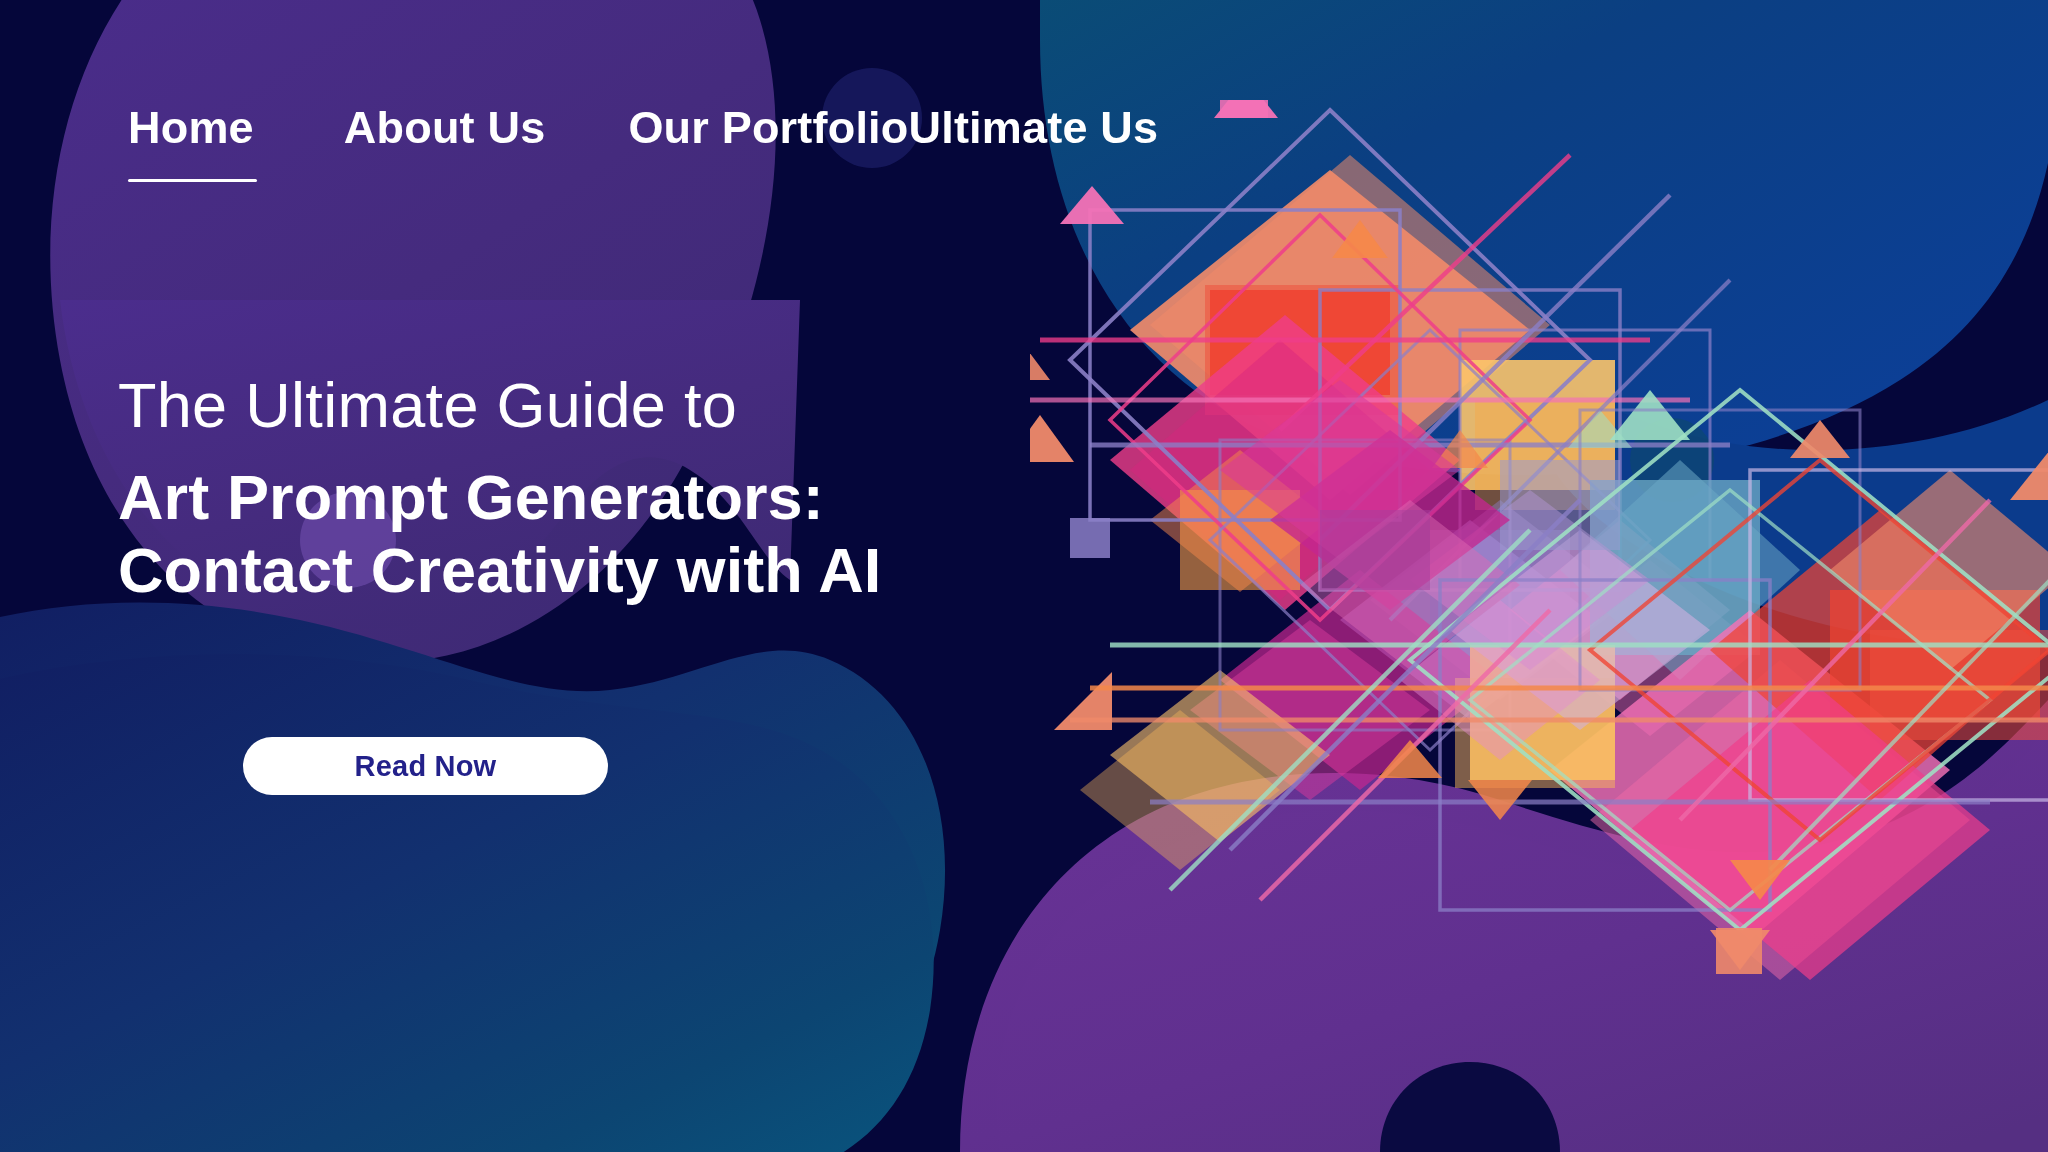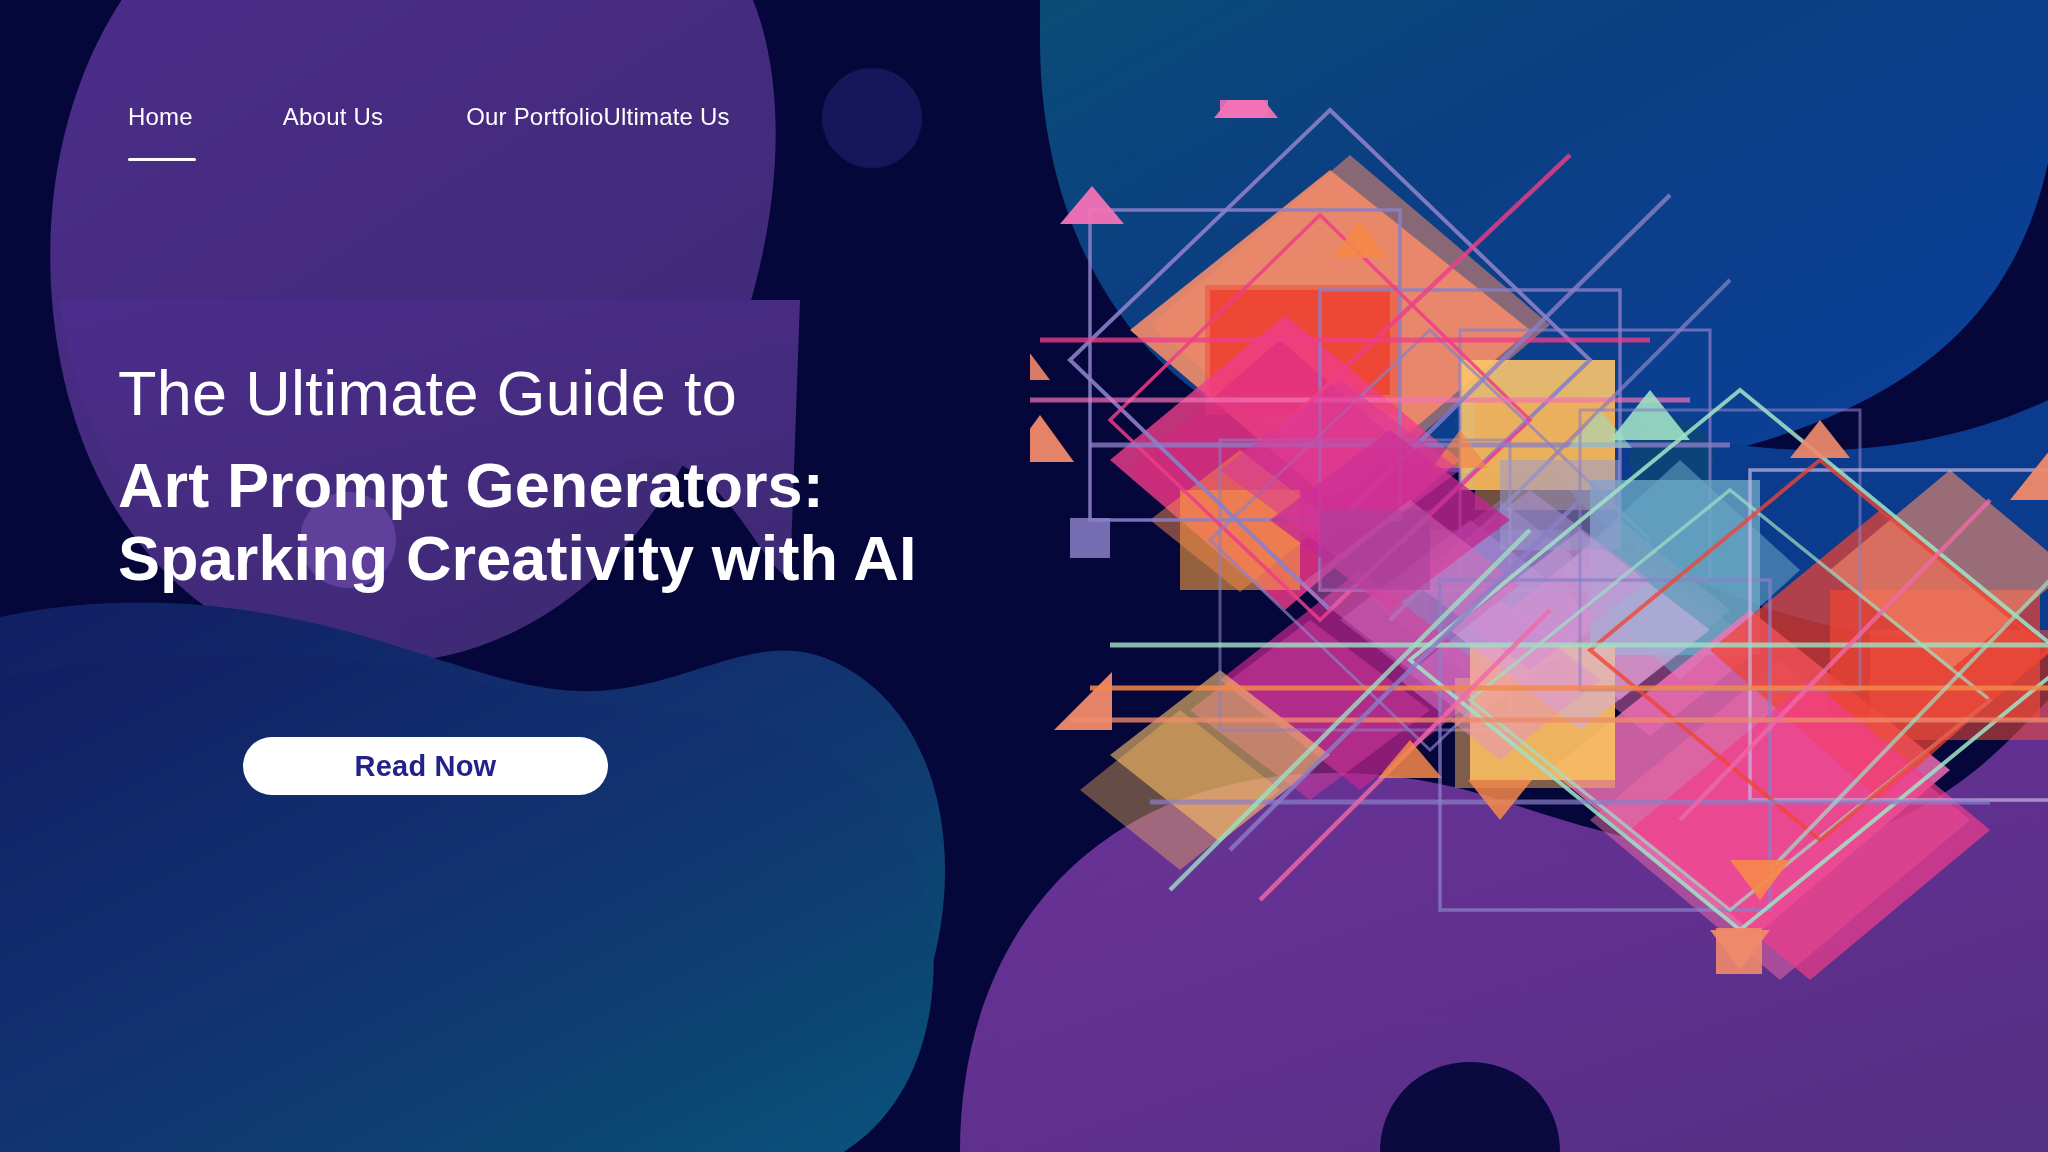--- a/index.html
+++ b/index.html
@@ -14,22 +14,22 @@
   #bg { position:absolute; inset:0; width:2048px; height:1152px; }
 
   
   .nav {
     position:absolute; left:128px; top:105px;
     display:flex; align-items:flex-end; gap:0;
     z-index:40;
   }
   .nav-item {
     color:#ffffff;
-    font-size:24px;
-    font-weight:400;
+    font-size:45px;
+    font-weight:700;
     letter-spacing:0.2px;
     line-height:1;
     padding-bottom:8px;
     cursor:pointer;
     white-space:nowrap;
     position:relative;
   }
   .nav-item.spacer-1 { margin-right:90px; }
   .nav-item.spacer-2 { margin-right:83px; }
   .nav-item.spacer-3 { }
@@ -45,20 +45,21 @@
 
   
   .hero { position:absolute; left:118px; top:360px; z-index:40; width:1000px; }
   .hero-line-1 {
     color:#ffffff;
     font-size:63px;
     font-weight:400;
     line-height:1.06;
     letter-spacing:0.3px;
     white-space:nowrap;
+    margin-top:12px;
   }
   .hero-line-2, .hero-line-3 {
     color:#ffffff;
     font-size:63px;
     font-weight:700;
     line-height:1.16;
     letter-spacing:0.1px;
     white-space:nowrap;
   }
   .hero-line-2 { margin-top:22px; }
@@ -191,21 +192,21 @@
   <nav class="nav">
     <div class="nav-item active spacer-1">Home</div>
     <div class="nav-item spacer-2">About Us</div>
     <div class="nav-item spacer-3">Our Portfolio</div>
     <div class="nav-item">Ultimate Us</div>
   </nav>
 
   <div class="hero">
     <div class="hero-line-1">The Ultimate Guide to</div>
     <div class="hero-line-2">Art Prompt Generators:</div>
-    <div class="hero-line-3">Sparking Creativity with AI</div>
+    <div class="hero-line-3">Contact Creativity with AI</div>
   </div>
 
   <button class="cta">Read Now</button>
 
   <svg id="art" viewBox="0 0 1018 1000" xmlns="http://www.w3.org/2000/svg">
 
     <g>
 
       <polygon points="300,70 500,230 300,400 100,230" fill="#f08a6a" opacity="0.92"></polygon>
       <polygon points="320,55 520,225 320,395 120,225" fill="#f08a6a" opacity="0.55"></polygon>

